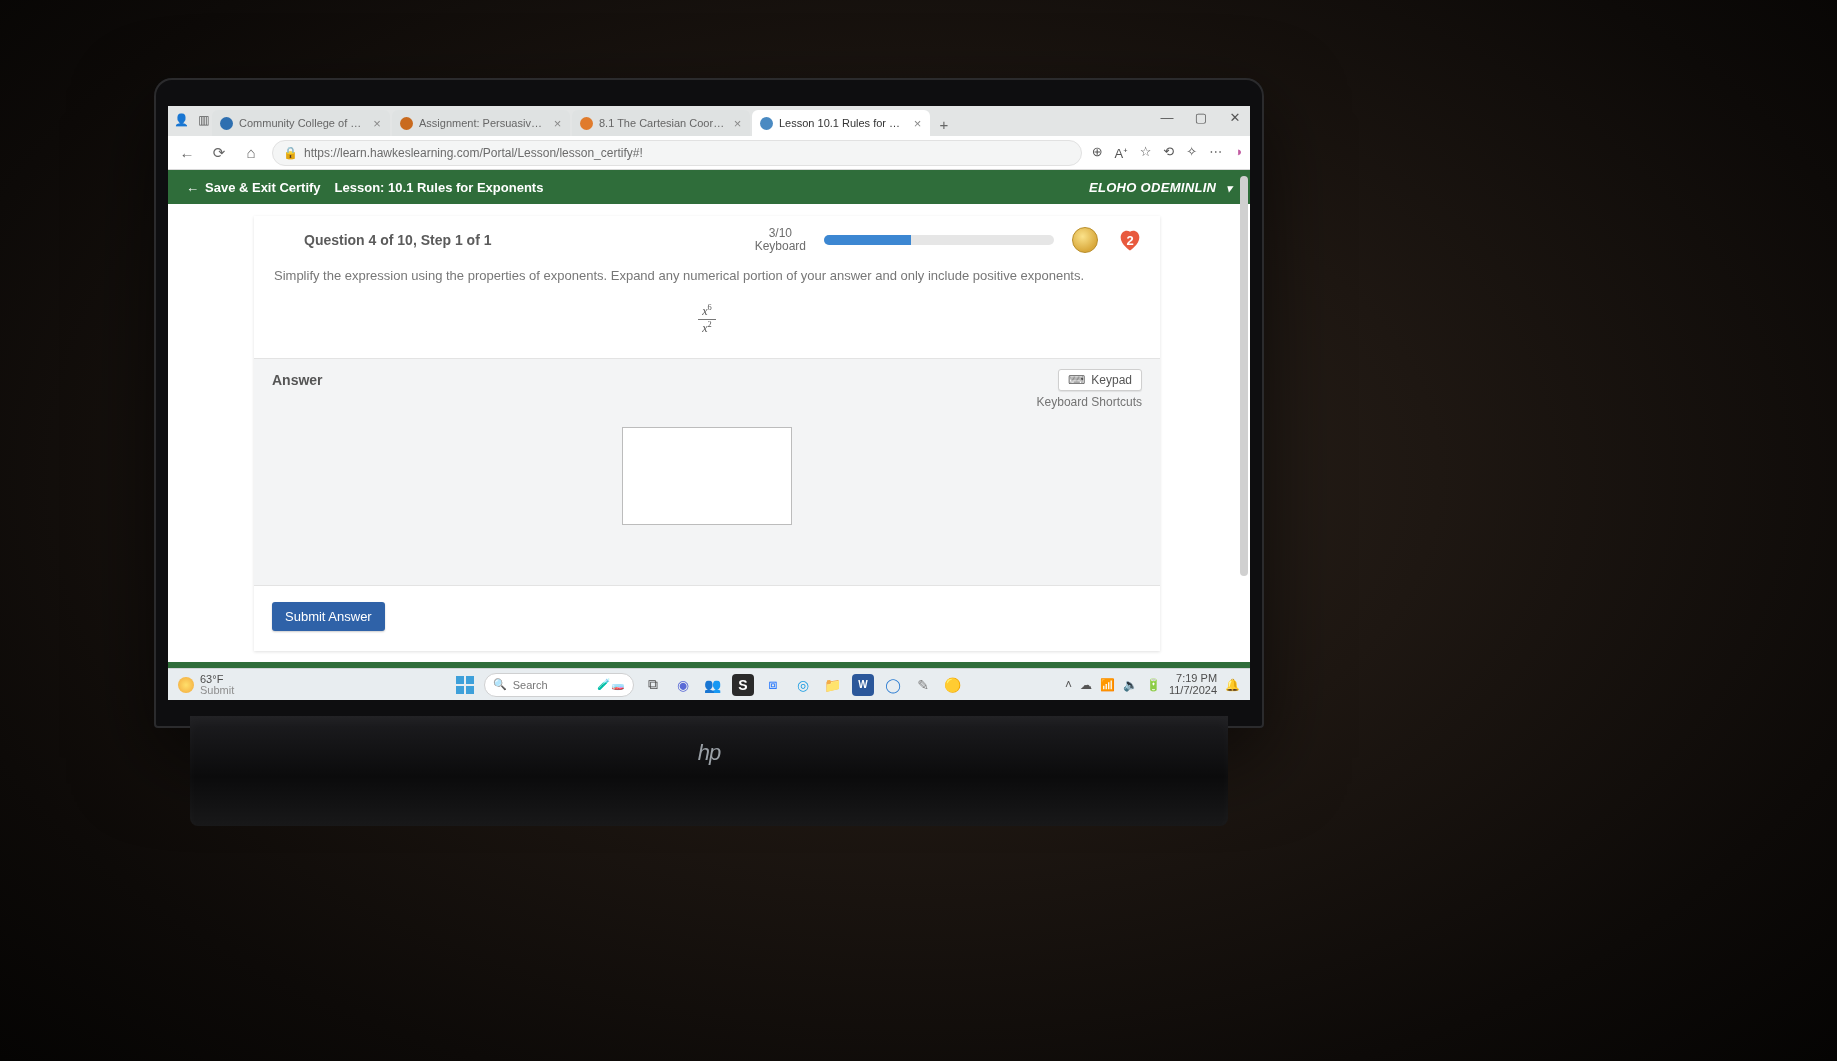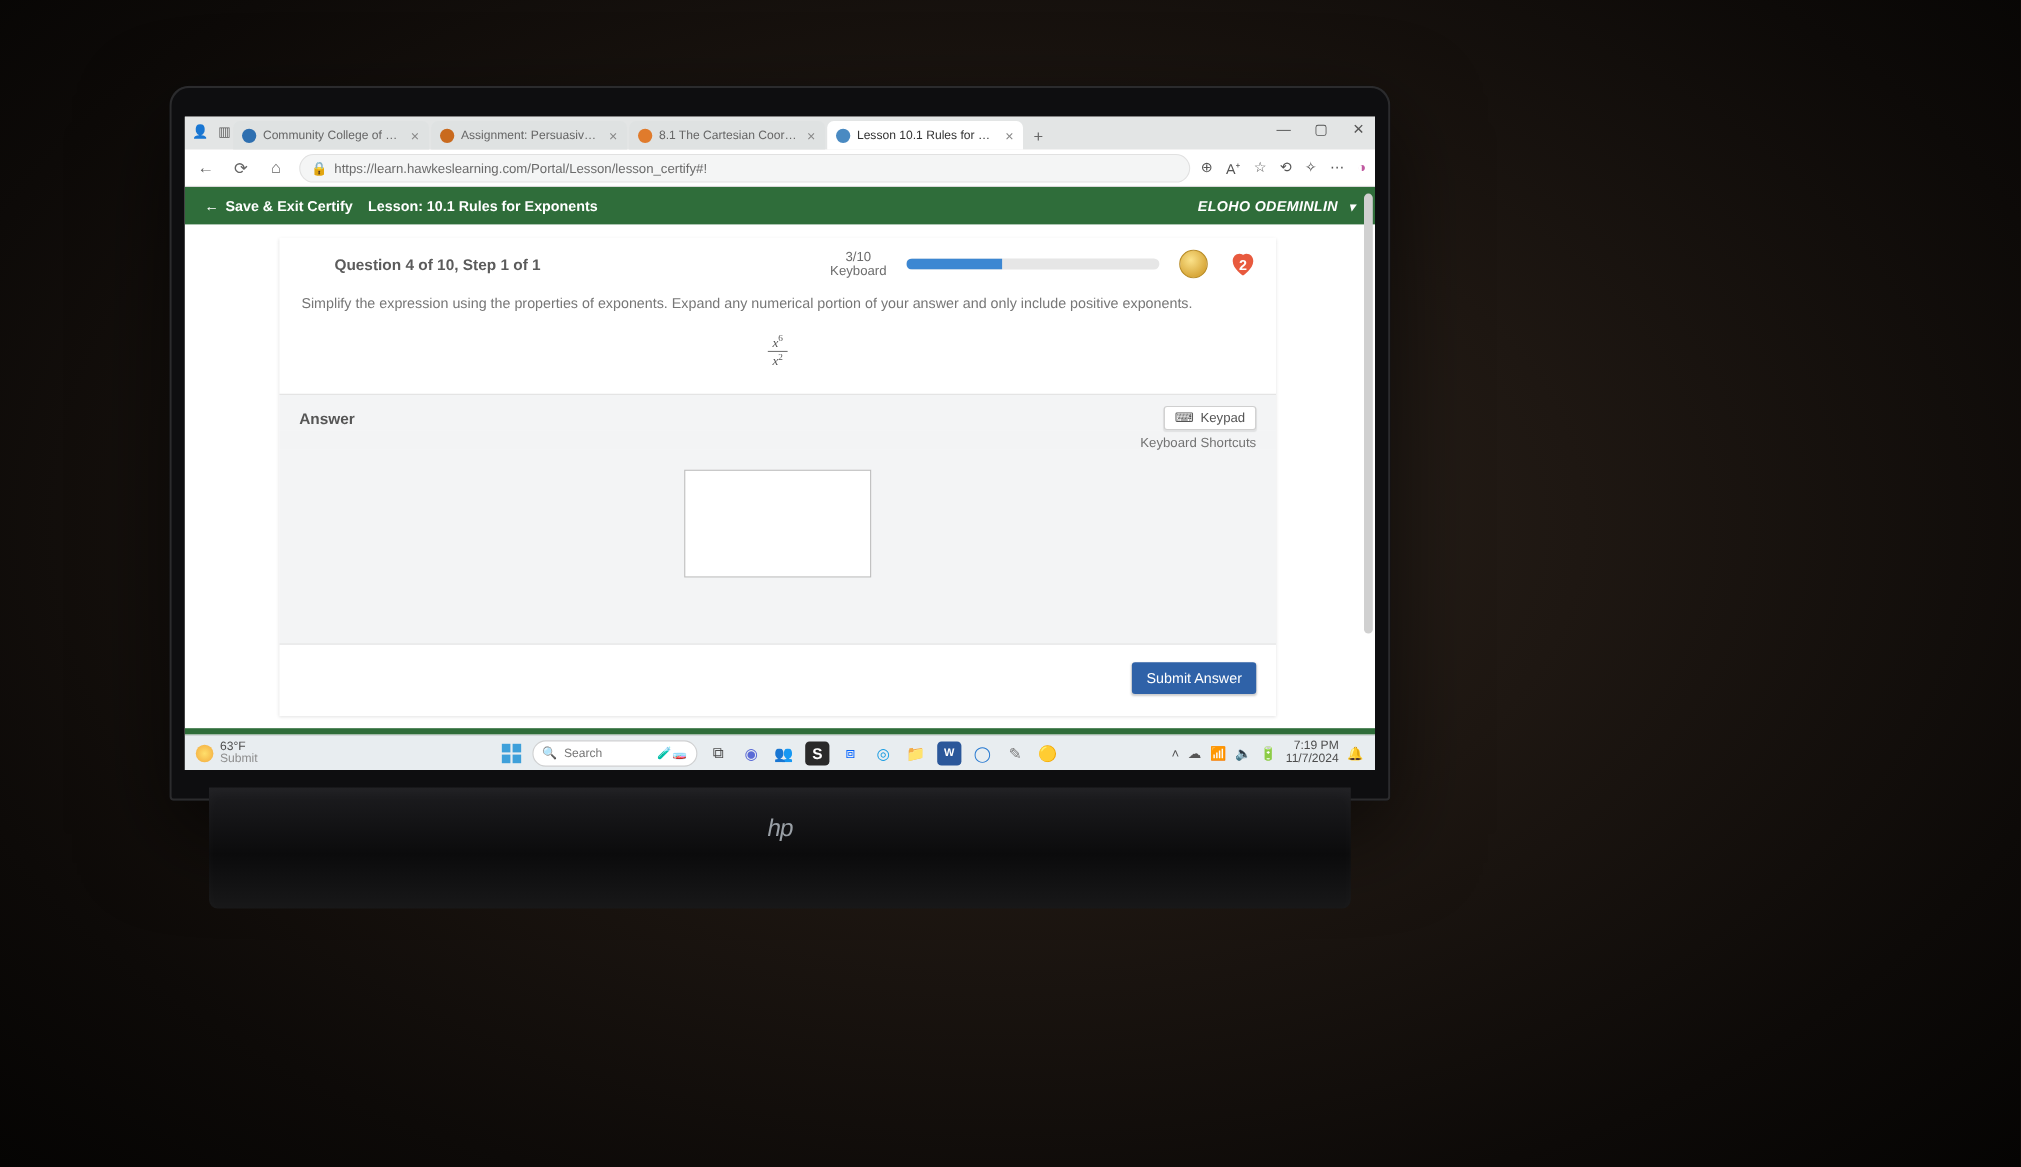--- a/index.html
+++ b/index.html
@@ -208,21 +208,21 @@
     padding: 18px 0 60px 0;
     display: flex; justify-content: center;
     border-bottom: 1px solid #e3e3e3;
   }
   .answer-input {
     width: 170px; height: 98px;
     background: #fff; border: 1px solid #bcbcbc;
   }
 
   .submit-row {
-    display:flex; justify-content:flex-end;
+    display:flex; justify-content:flex-start;
     padding: 16px 18px 20px 18px;
   }
   .submit-btn {
     background: #2f62a8; color:#fff;
     border: none; border-radius: 3px;
     padding: 7px 13px; font-size: 13px;
     box-shadow: 0 1px 2px rgba(0,0,0,.2);
   }
 
   .green-strip {

